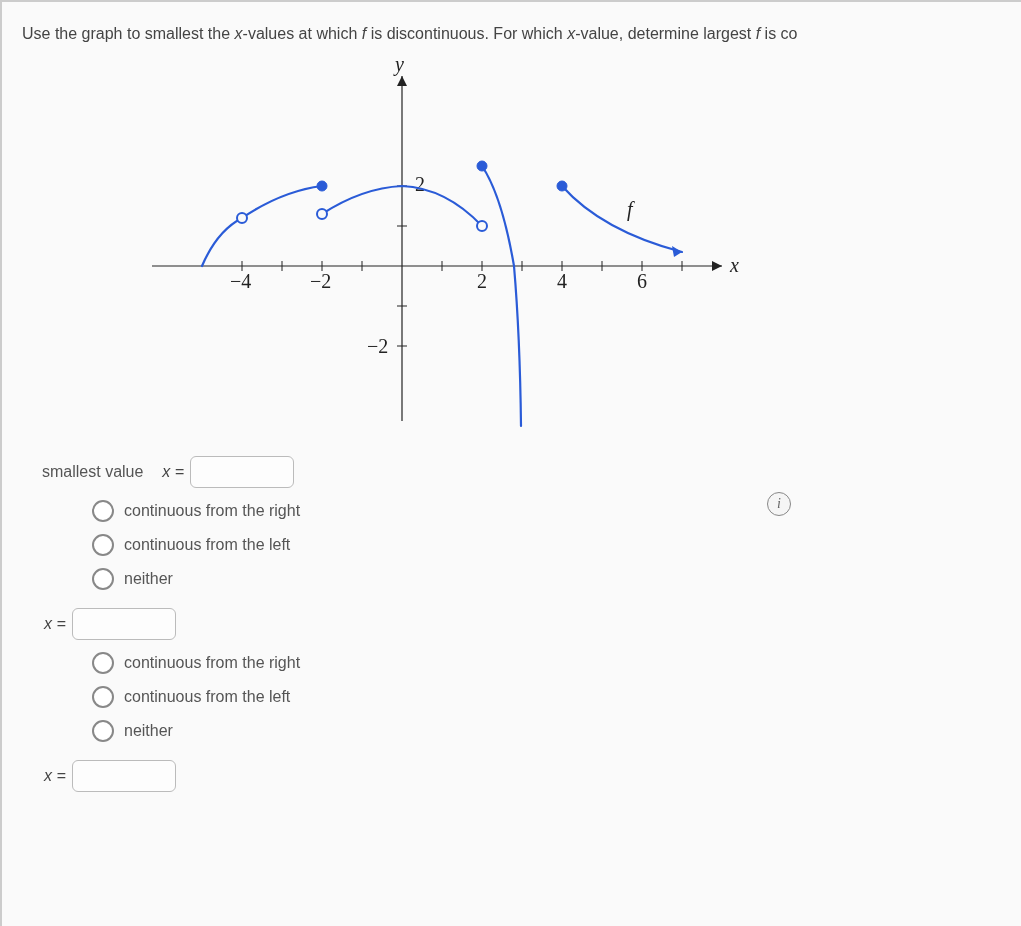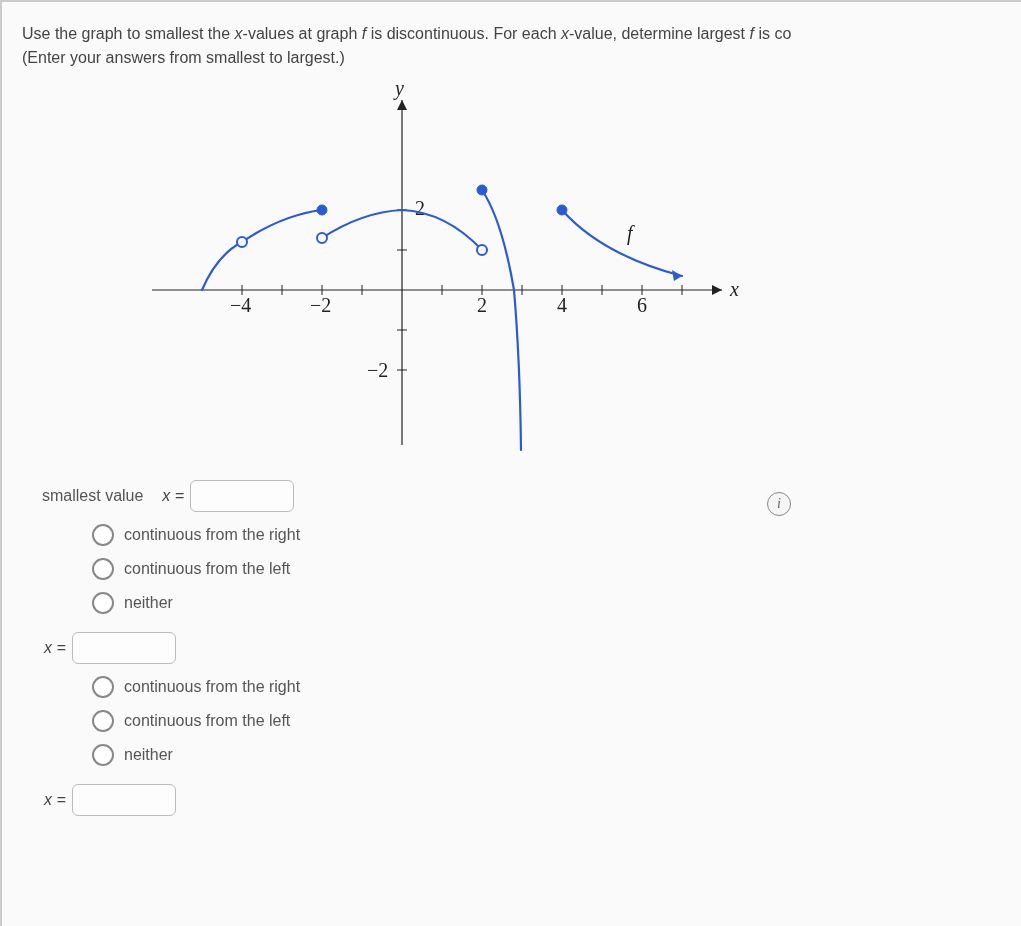--- a/index.html
+++ b/index.html
@@ -80,23 +80,22 @@
   .svg-pt-open { fill:#fafafa; stroke:#2a5bd7; stroke-width:2; }
   .svg-label { font-family: 'Times New Roman', serif; font-style:italic; font-size:20px; fill:#222;}
   .svg-num { font-family: 'Times New Roman', serif; font-size:20px; fill:#222;}
 </style>
 </head>
 <body>
 
 <div class="page">
 
   <div class="question-text">
-    <span>Use the graph to smallest the </span><span class="italic">x</span><span>-values at graph </span><span class="italic">f</span><span> is discontinuous. For each </span><span class="italic">x</span><span>-value, determine largest </span><span class="italic">f</span><span> is co</span>
+    <span>Use the graph to smallest the </span><span class="italic">x</span><span>-values at which </span><span class="italic">f</span><span> is discontinuous. For which </span><span class="italic">x</span><span>-value, determine largest </span><span class="italic">f</span><span> is co</span>
     <br>
-    <span>(Enter your answers from smallest to largest.)</span>
   </div>
 
   <div class="graph-wrap">
     <svg viewBox="0 0 620 380" width="620" height="380">
 
       <line class="svg-axis" x1="30" y1="210" x2="600" y2="210"></line>
       <polygon points="600,210 590,205 590,215" fill="#222"></polygon>
       <line class="svg-axis" x1="280" y1="365" x2="280" y2="20"></line>
       <polygon points="280,20 275,30 285,30" fill="#222"></polygon>
 

